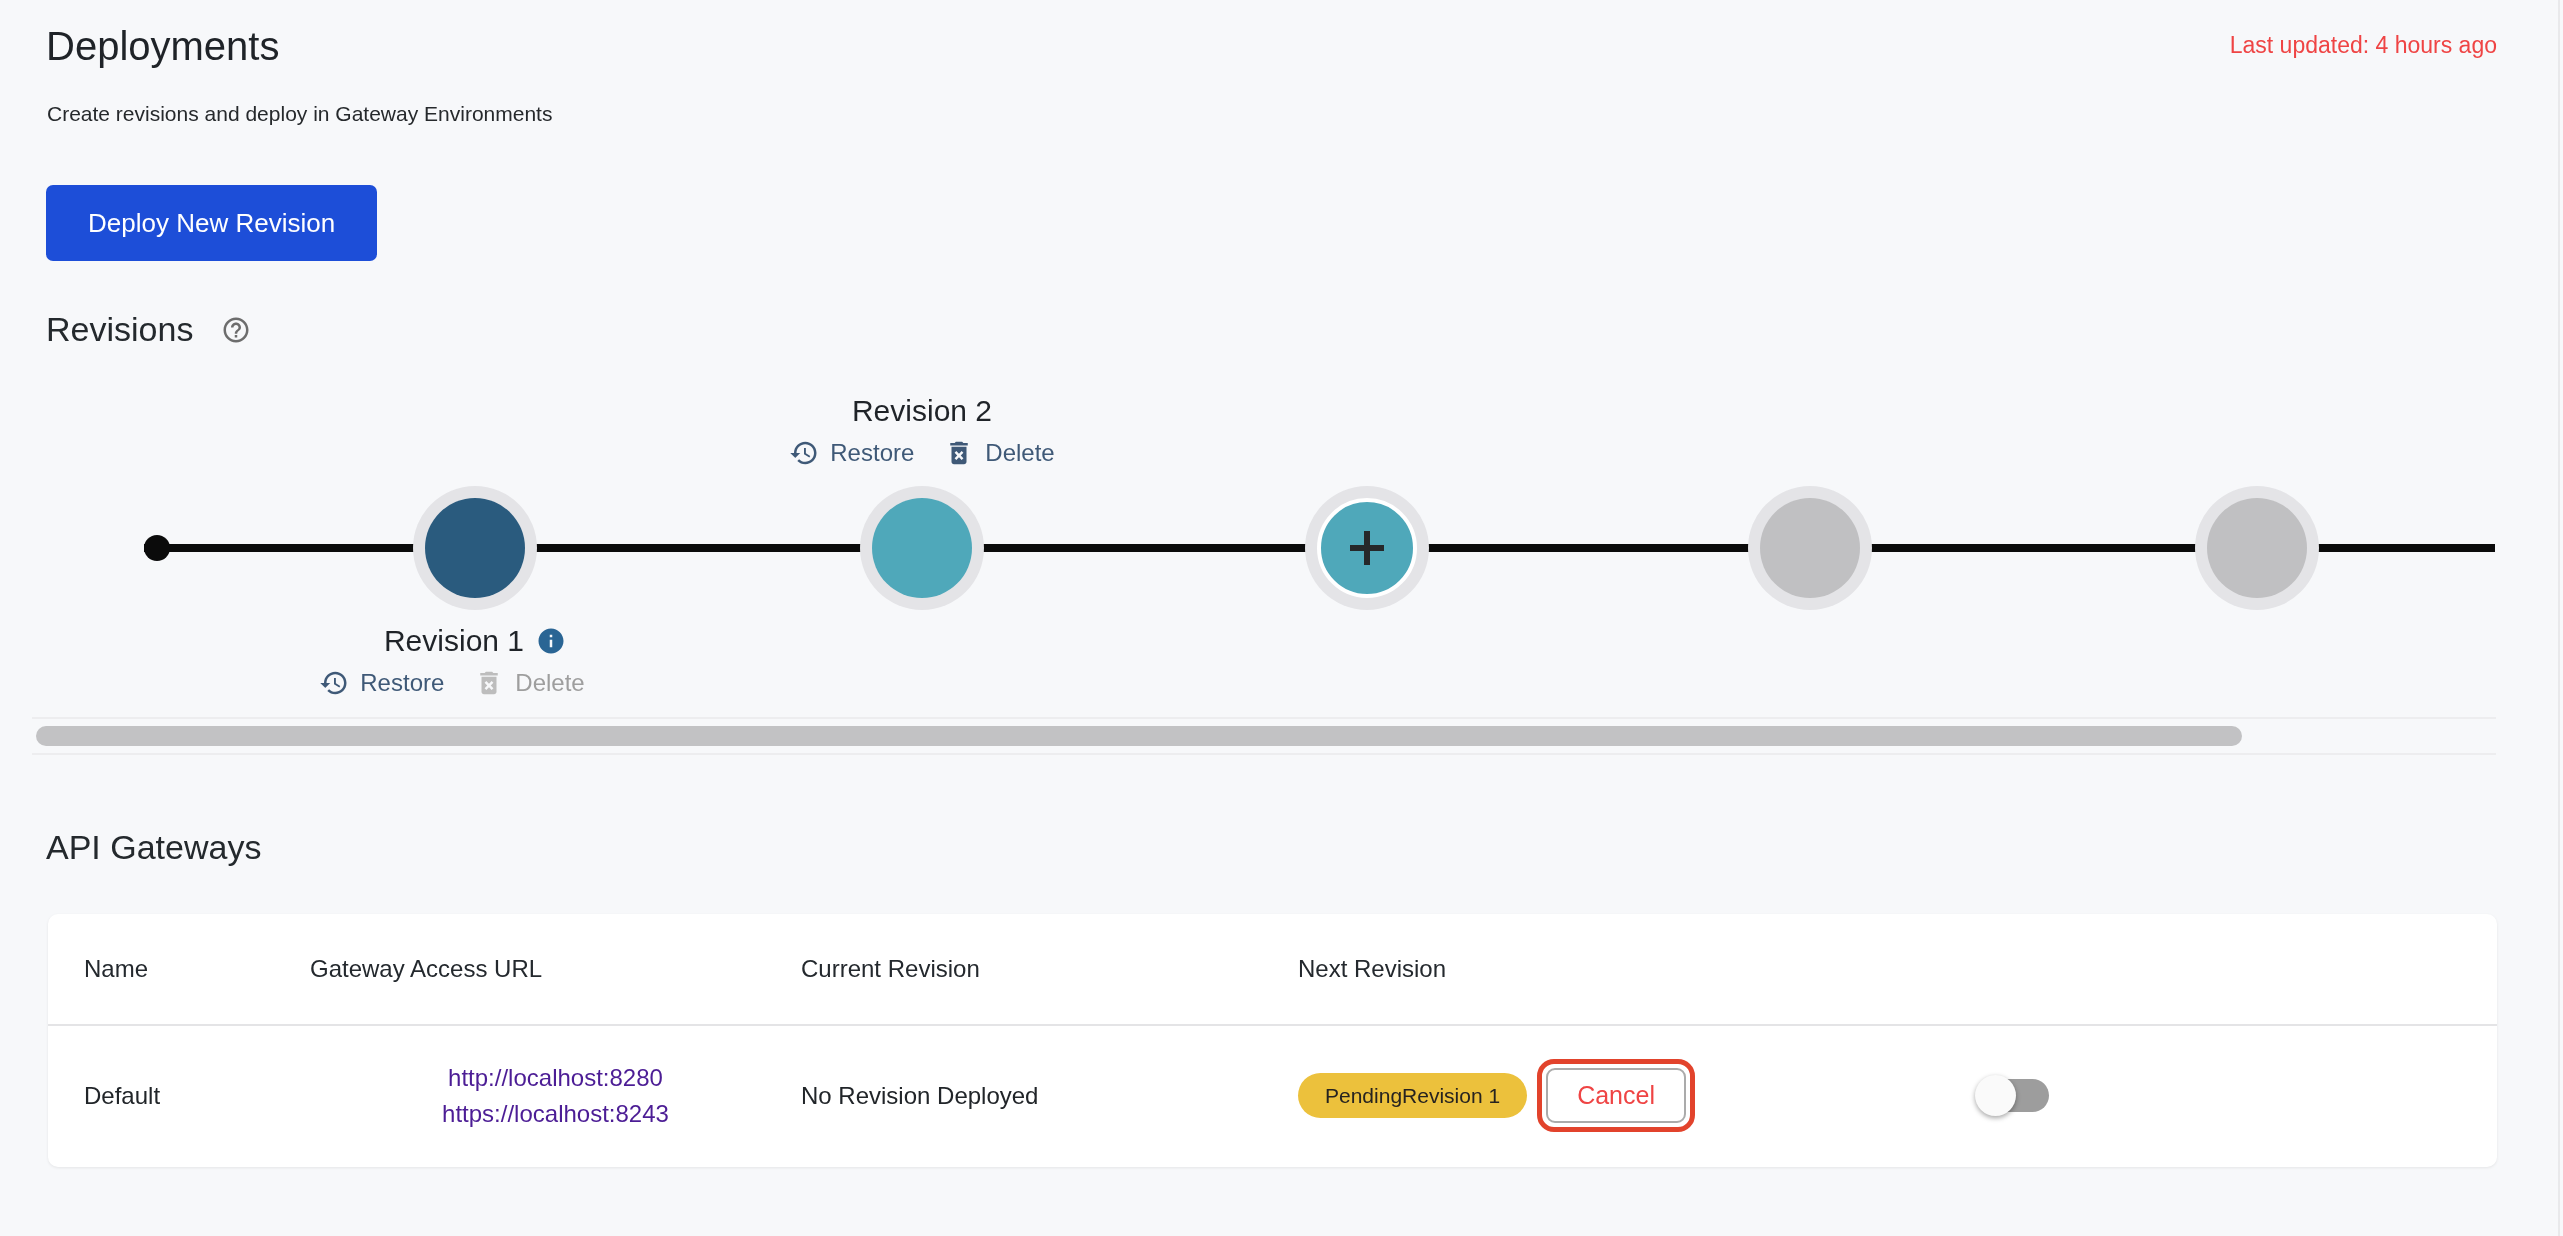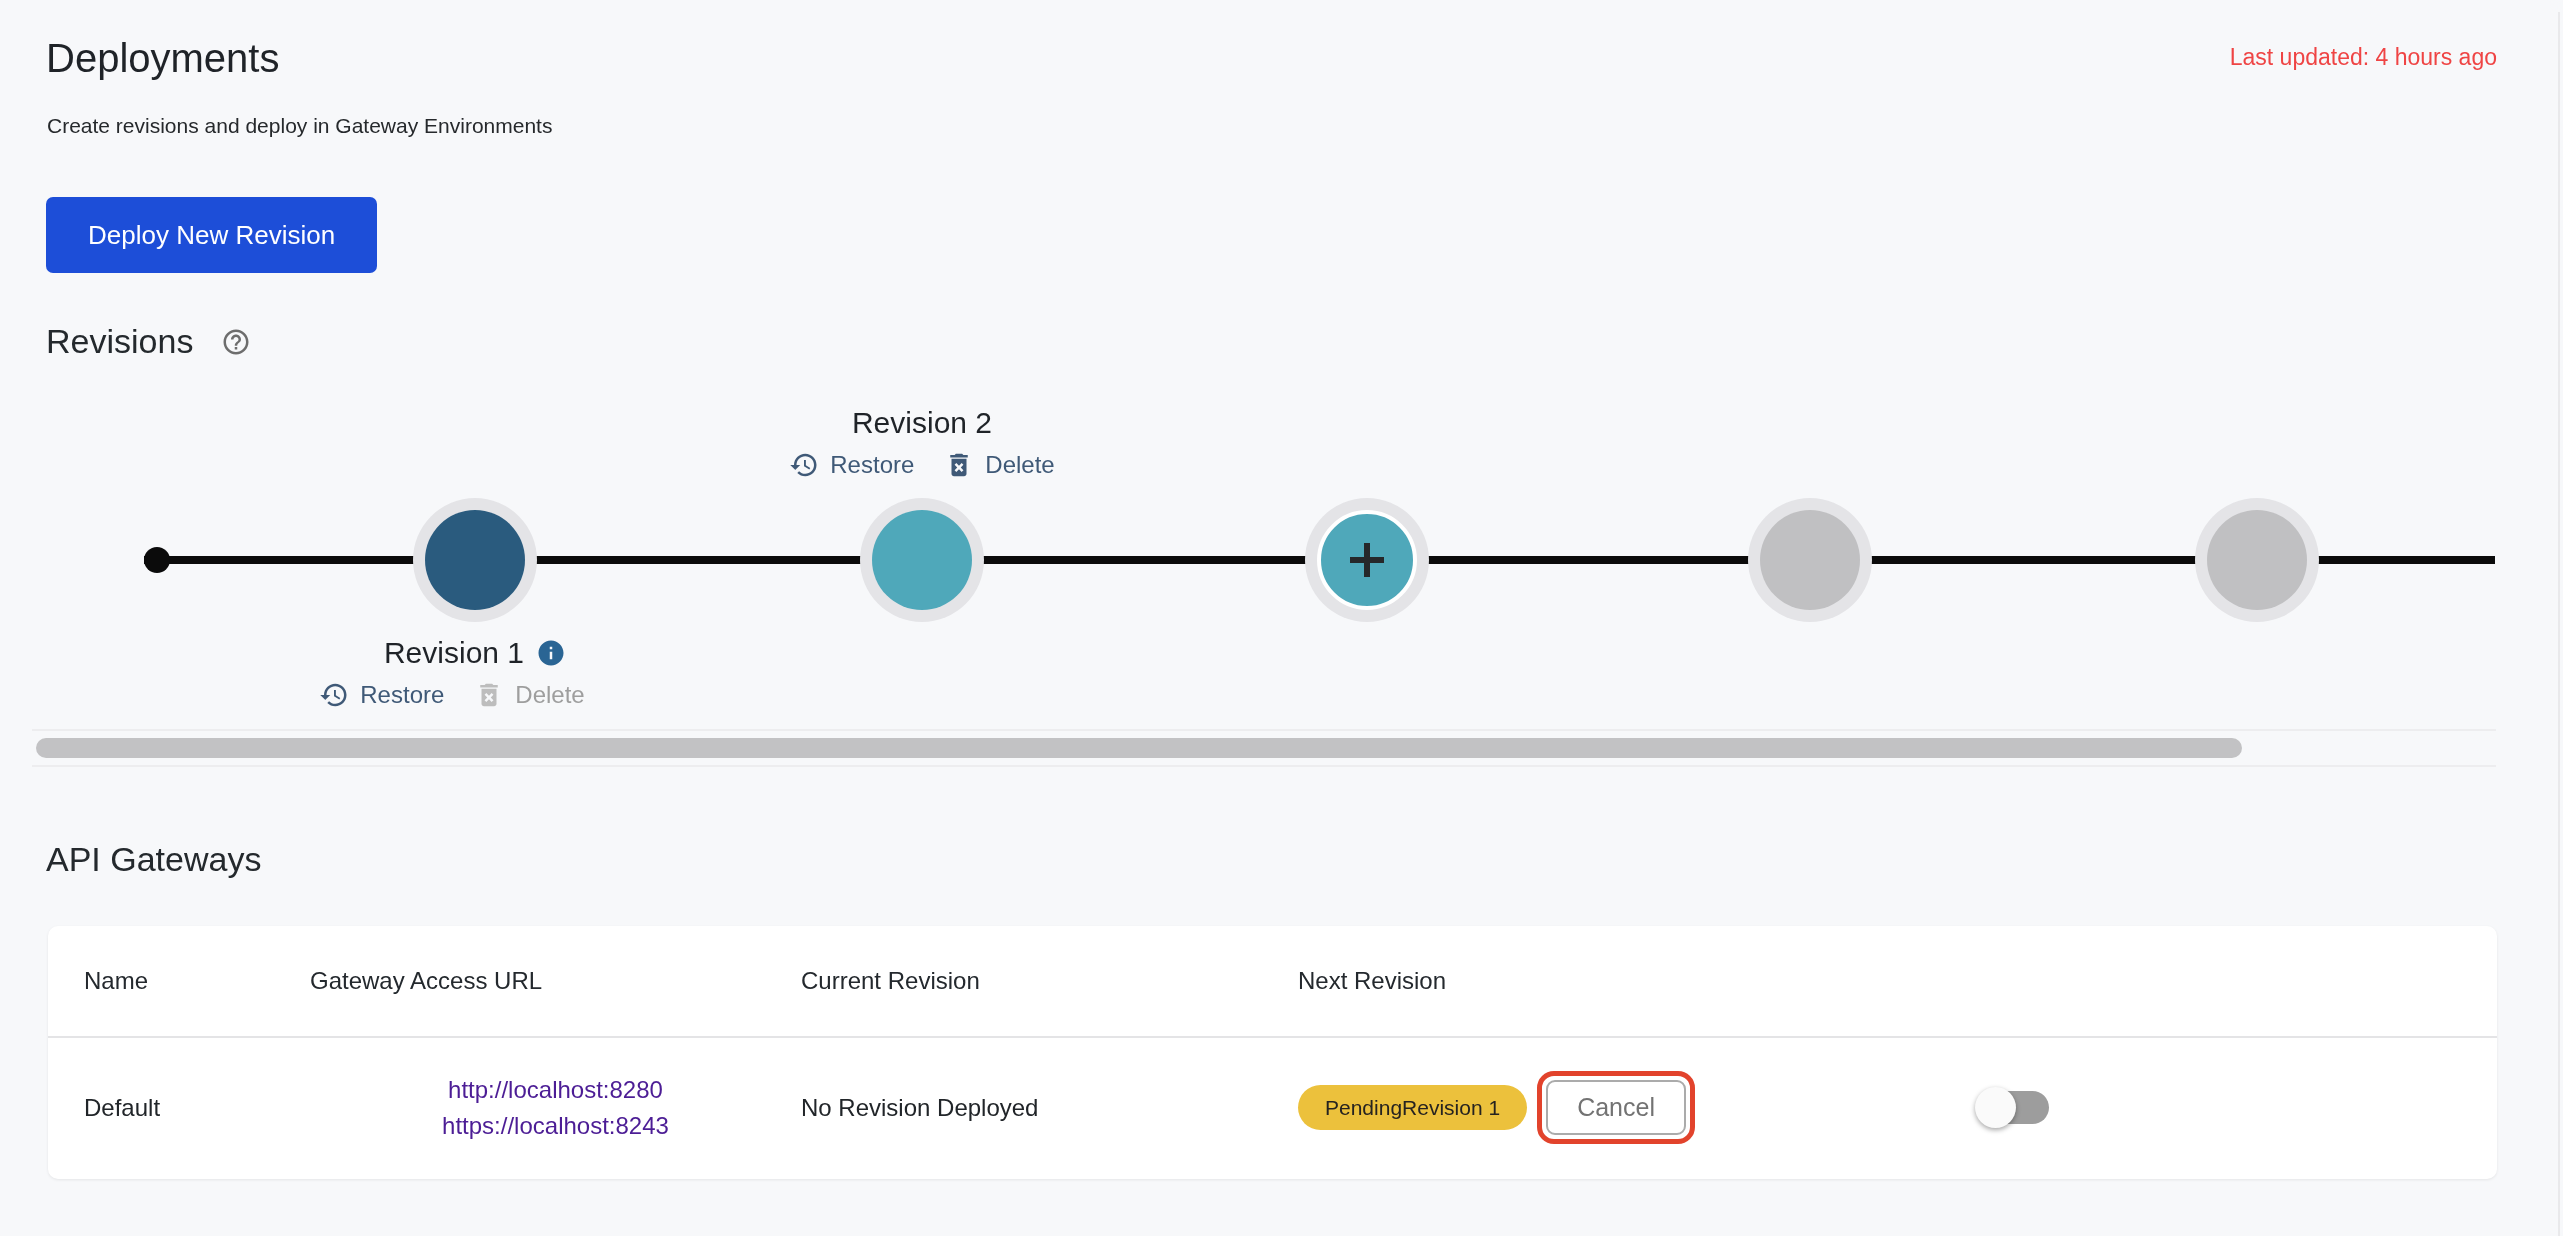--- a/index.html
+++ b/index.html
@@ -4,21 +4,21 @@
 <style>
   * { margin:0; padding:0; box-sizing:border-box; }
   html,body { width:2563px; height:1236px; }
   body {
     position:relative;
     background:#f7f8fa;
     font-family:"Liberation Sans","DejaVu Sans",sans-serif;
     color:#212529;
     overflow:hidden;
   }
-  .abs { position:absolute;margin-top:12px; }
+  .abs { position:absolute; }
 
   
   .page-title { left:46px; top:24px; font-size:40px; font-weight:400; color:#1f2328; }
   .last-updated { right:66px; top:32px; font-size:23px; color:#ef4444; }
   .page-subtitle { left:47px; top:102px; font-size:21px; color:#26292c; }
   .deploy-btn {
     left:46px; top:185px; height:76px; padding:0 42px;
     background:#1d4ed8; color:#ffffff; font-size:26px;
     border:none; border-radius:7px; display:flex; align-items:center; cursor:pointer;
     font-family:inherit;
@@ -84,21 +84,21 @@
     display:inline-flex; flex-direction:row; align-items:center;
     background:#ecc13c; border-radius:29px; padding:9px 27px;
     font-size:21px; line-height:27px; color:#262320; text-align:center;
   }
   .cancel-ring {
     margin-left:10px; border:5px solid #e2432c; border-radius:17px; padding:4px;
     display:inline-flex;
   }
   .cancel-btn {
     background:#ffffff; border:2px solid #ababab; border-radius:9px;
-    padding:11px 29px; font-size:25px; color:#737373; cursor:pointer;
+    padding:11px 29px; font-size:25px; color:#ef4444; cursor:pointer;
     font-family:inherit;
   }
   .switch { position:relative; width:72px; height:33px; margin-left:20px; cursor:pointer; }
   .switch-track { width:72px; height:33px; border-radius:17px; background:#9d9d9d; }
   .switch-knob {
     position:absolute; left:-2px; top:-4px; width:41px; height:41px; border-radius:50%;
     background:#fafafa; box-shadow:0 2px 5px rgba(0,0,0,0.35);
   }
   .right-edge { top:0; right:3px; width:2px; height:100%; background:#e9e9eb; }
 </style>

